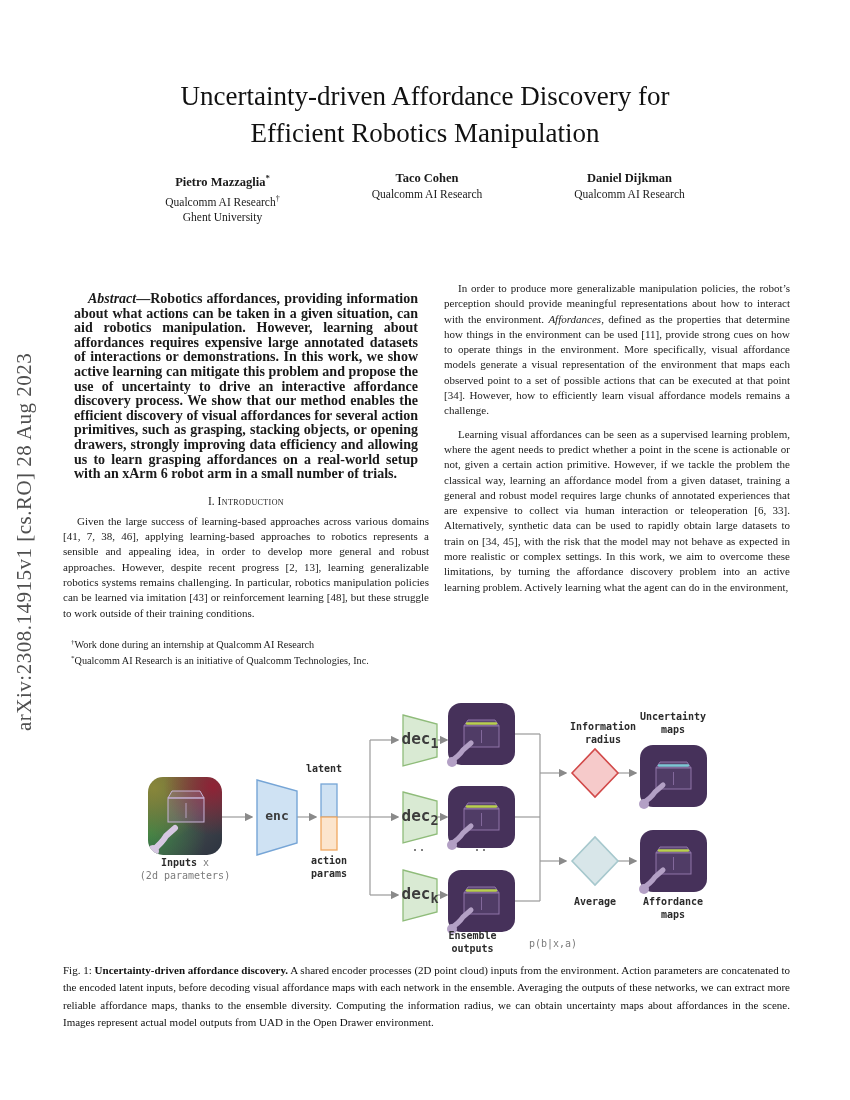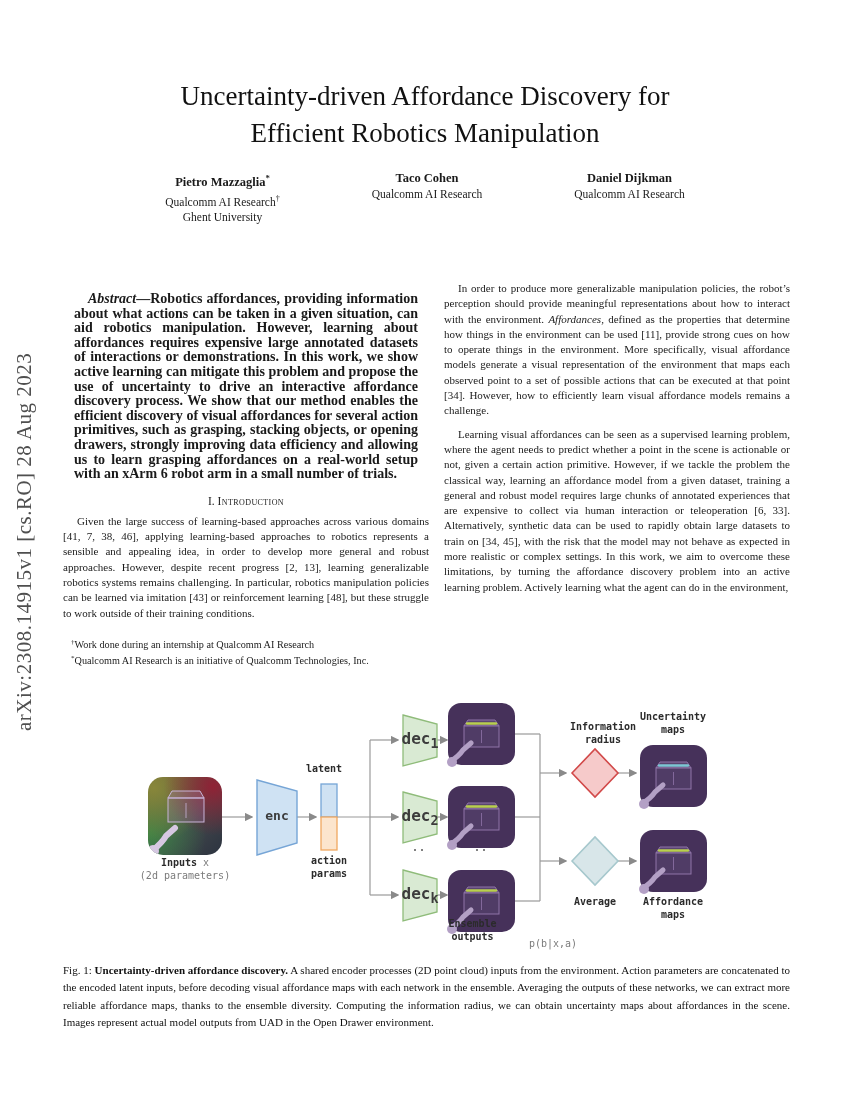--- a/index.html
+++ b/index.html
@@ -166,21 +166,21 @@
     <div class="flabel" style="left:110px;top:157px;width:150px;"><span class="bold" style="font-weight:bold">Inputs</span><span class="gray"> x</span><br><span class="gray">(2d parameters)</span></div>
     <div class="flabel enc-label" style="left:257px;top:110px;width:40px;">enc</div>
     <div class="flabel bold" style="left:284px;top:63px;width:80px;">latent</div>
     <div class="flabel bold" style="left:289px;top:155px;width:80px;">action
 params</div>
     <div class="flabel dec-label" style="left:401px;top:33px;width:38px;"><span>dec</span><sub>1</sub></div>
     <div class="flabel dec-label" style="left:401px;top:110px;width:38px;"><span>dec</span><sub>2</sub></div>
     <div class="flabel dec-label" style="left:401px;top:188px;width:38px;"><span>dec</span><sub>k</sub></div>
     <div class="flabel dots" style="left:404px;top:142px;width:30px;">..</div>
     <div class="flabel dots" style="left:466px;top:142px;width:30px;">..</div>
-    <div class="flabel bold" style="left:425px;top:218px;width:95px;">Ensemble
+    <div class="flabel bold" style="left:425px;top:230px;width:95px;">Ensemble
 outputs</div>
     <div class="flabel gray" style="left:518px;top:238px;width:70px;">p(b|x,a)</div>
     <div class="flabel bold" style="left:556px;top:21px;width:94px;">Information
 radius</div>
     <div class="flabel bold" style="left:626px;top:11px;width:94px;">Uncertainty
 maps</div>
     <div class="flabel bold" style="left:548px;top:196px;width:94px;">Average</div>
     <div class="flabel bold" style="left:626px;top:196px;width:94px;">Affordance
 maps</div>
   </div>

